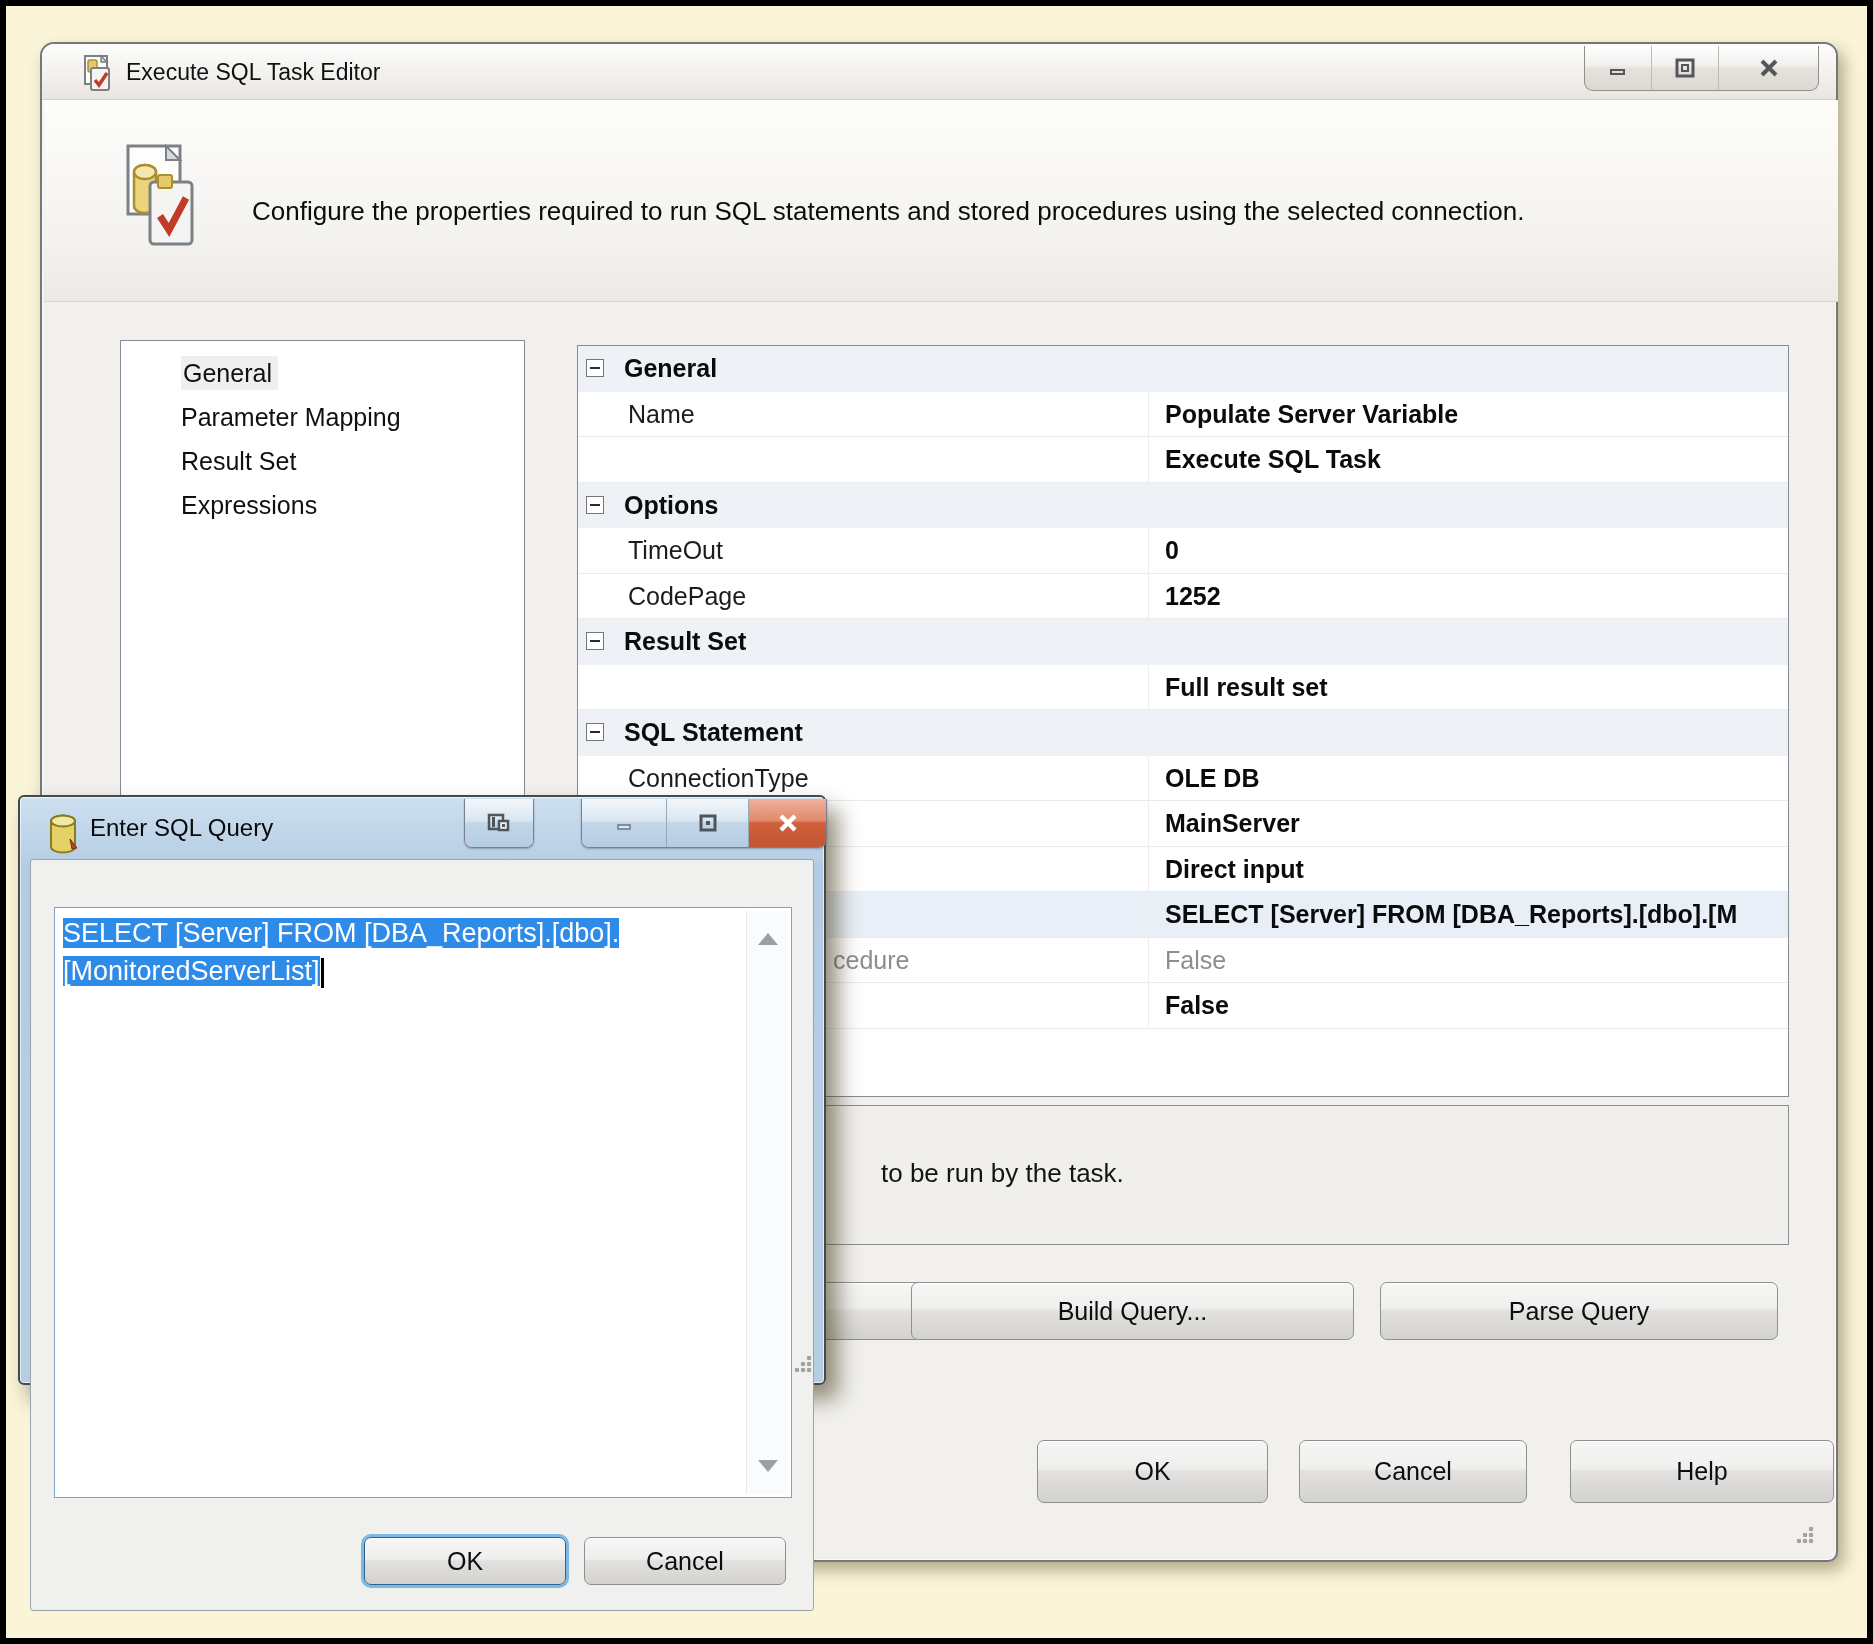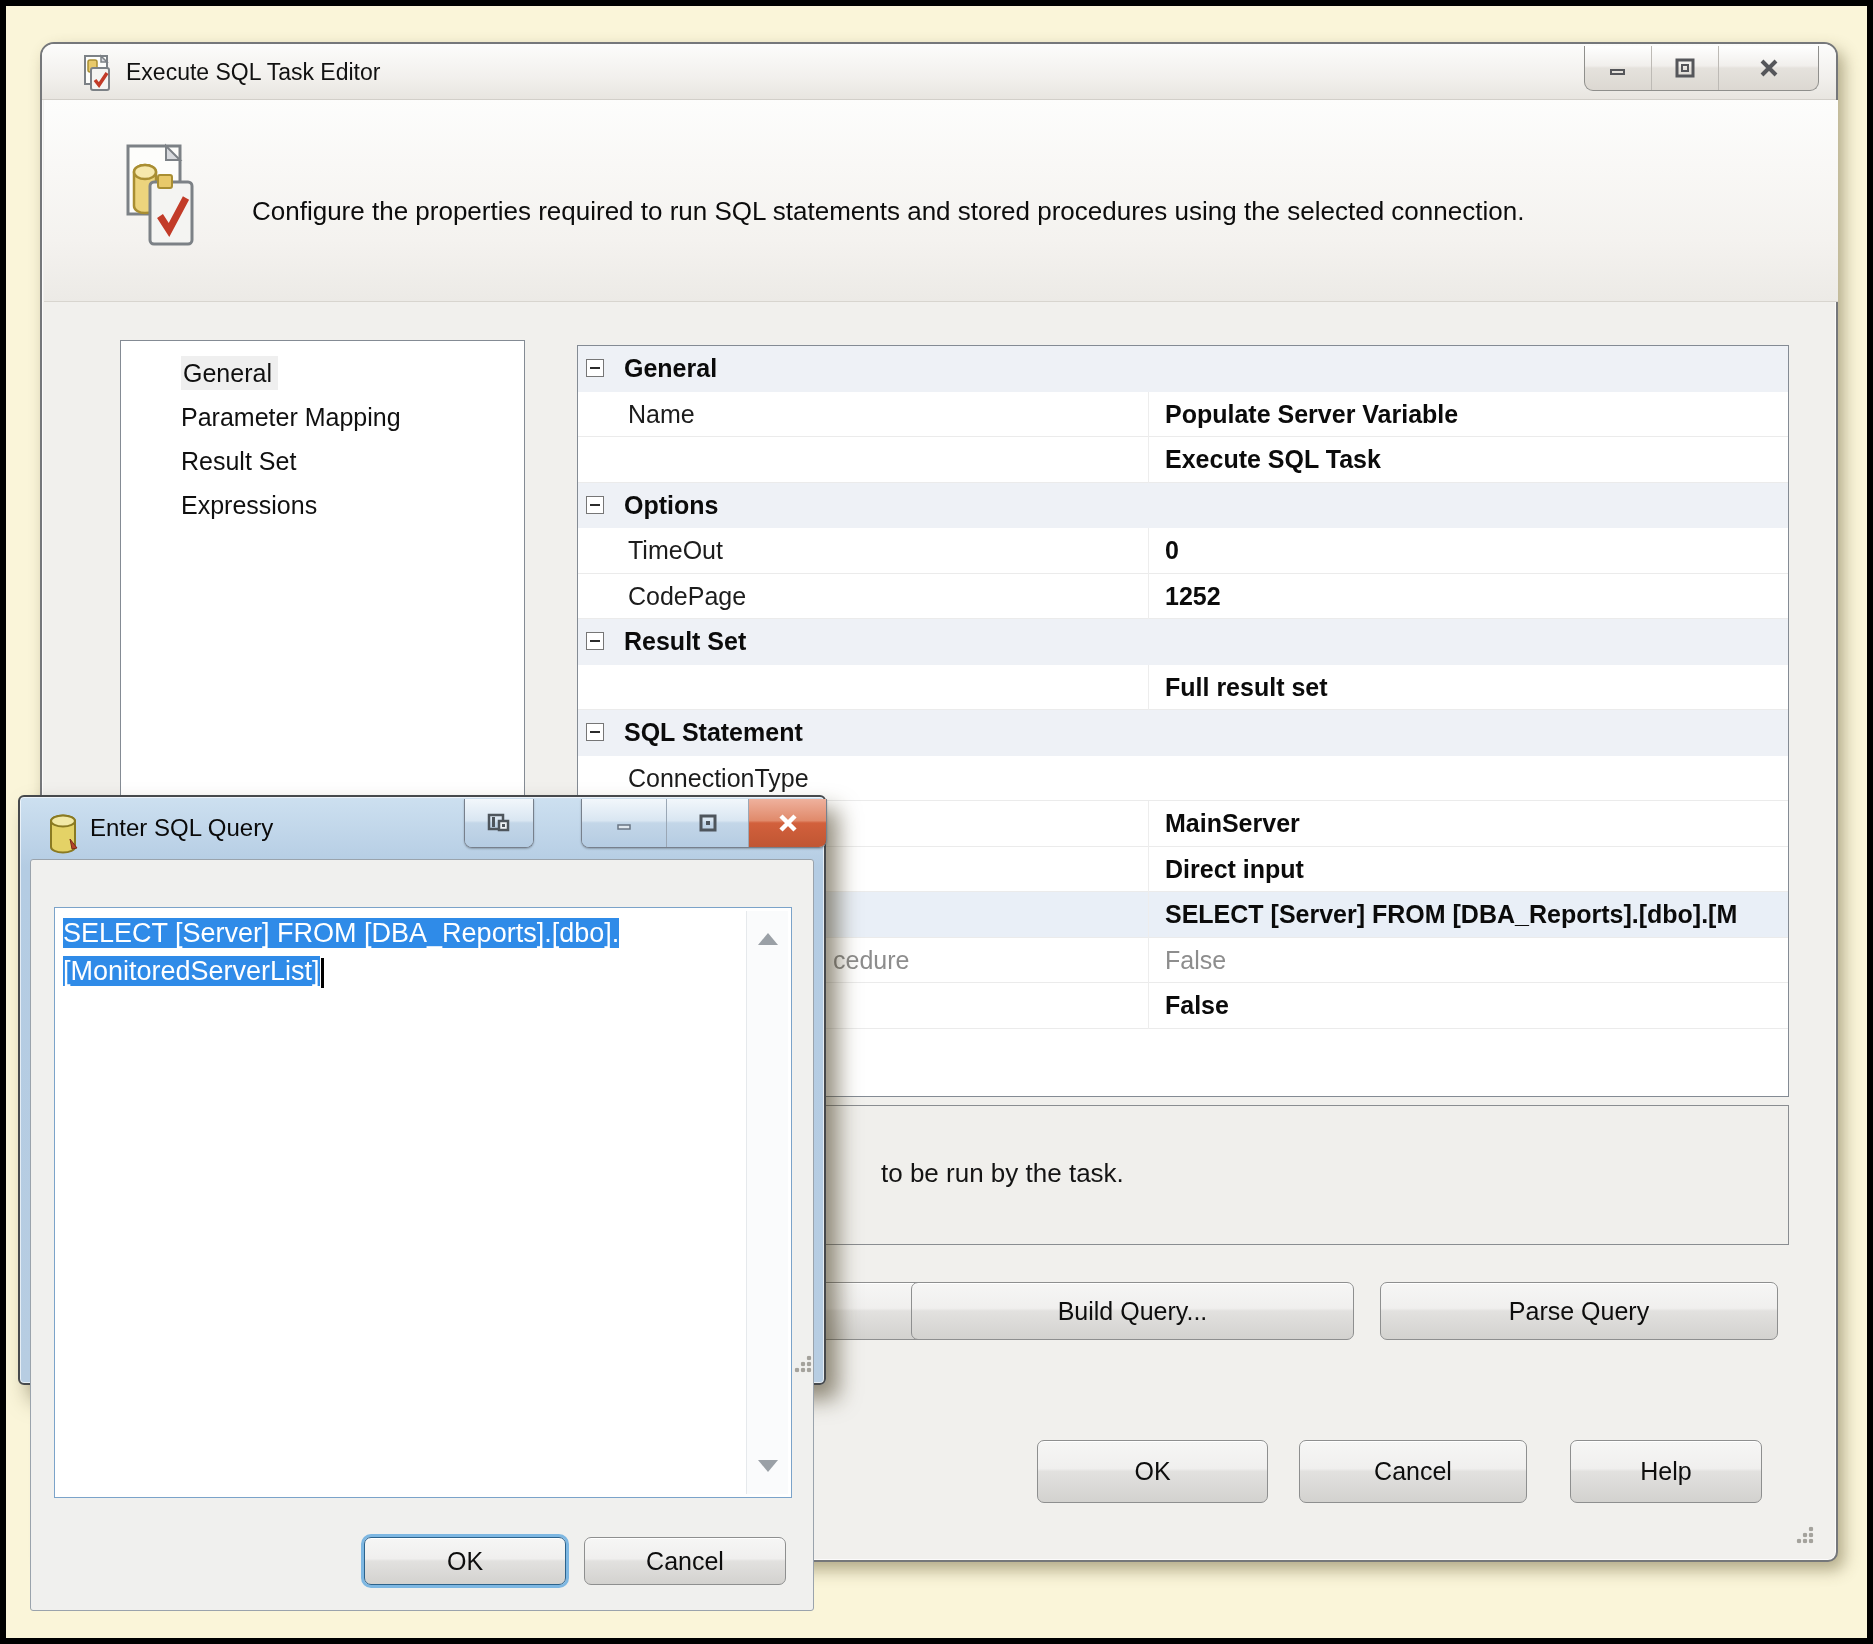--- a/index.html
+++ b/index.html
@@ -66,21 +66,21 @@
   .w7btn { position:absolute; border:1px solid #8e8f8f; border-radius:7px;
     background:linear-gradient(#f6f6f5,#f0efee 45%,#e2e1df 50%,#d3d2cf);
     box-shadow:inset 0 1px 0 #fff; font-size:25px; color:#0d0d0d;
     display:flex; align-items:center; justify-content:center;
     font-family:"Liberation Sans", sans-serif;text-align:right; }
   .btn-hidden { left:660px; top:1238px; width:223px; height:58px; }
   .btn-build  { left:869px; top:1238px; width:443px; height:58px; }
   .btn-parse  { left:1338px; top:1238px; width:398px; height:58px; }
   .btn-ok     { left:995px;  top:1396px; width:231px; height:63px; }
   .btn-cancel { left:1257px; top:1396px; width:228px; height:63px; }
-  .btn-help   { left:1528px; top:1396px; width:192px; height:63px; }
+  .btn-help   { left:1528px; top:1396px; width:264px; height:63px; }
 
   .grip { position:absolute; width:18px; height:18px;
     background:
       radial-gradient(circle at 15px 3px, #a4a29c 2px, transparent 2.6px),
       radial-gradient(circle at 9px 9px,  #a4a29c 2px, transparent 2.6px),
       radial-gradient(circle at 15px 9px, #a4a29c 2px, transparent 2.6px),
       radial-gradient(circle at 3px 15px, #a4a29c 2px, transparent 2.6px),
       radial-gradient(circle at 9px 15px, #a4a29c 2px, transparent 2.6px),
       radial-gradient(circle at 15px 15px,#a4a29c 2px, transparent 2.6px); }
   .main-grip { right:22px; bottom:16px; }
@@ -224,20 +224,21 @@
         <span class="p-value">Full result set</span>
       </div>
       <div class="row group">
         <span class="expander">
             <i></i>
           </span>
         <span class="g-label">SQL Statement</span>
       </div>
       <div class="row prop">
         <span class="p-label">ConnectionType</span>
+        <span class="p-value">OLE DB</span>
       </div>
       <div class="row prop">
         <span class="p-label"></span>
         <span class="p-value">MainServer</span>
       </div>
       <div class="row prop">
         <span class="p-label"></span>
         <span class="p-value">Direct input</span>
       </div>
       <div class="row prop sel">

